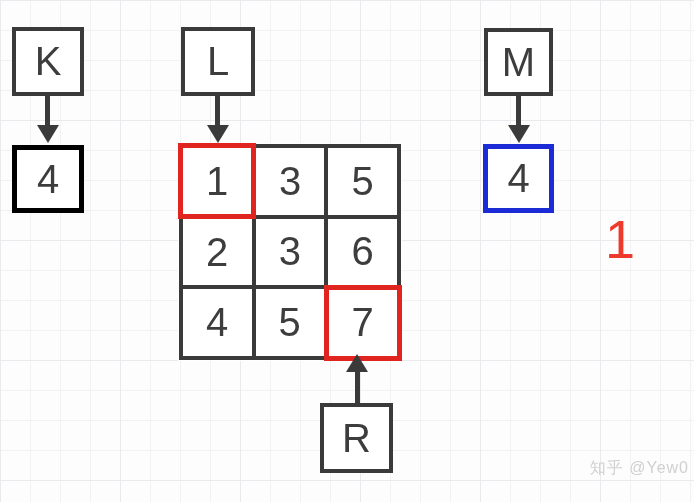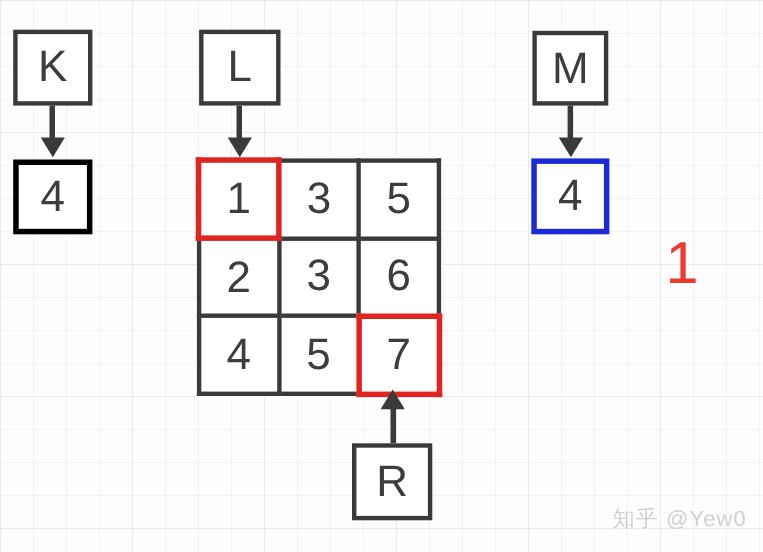--- a/index.html
+++ b/index.html
@@ -87,23 +87,23 @@
     left: 598px;
     top: 208px;
     width: 44px;
     text-align: center;
     font-size: 54px;
     color: #ee3a2c;
   }
 
   .watermark {
     position: absolute;
-    right: 15px;
+    right: 5px;
     top: 458px;
-    font-size: 20px;
+    font-size: 16px;
     color: #d0d0d0;
     letter-spacing: 1px;
     user-select: none;
   }
 </style>
 </head>
 <body>
 
 <div class="canvas">
 

